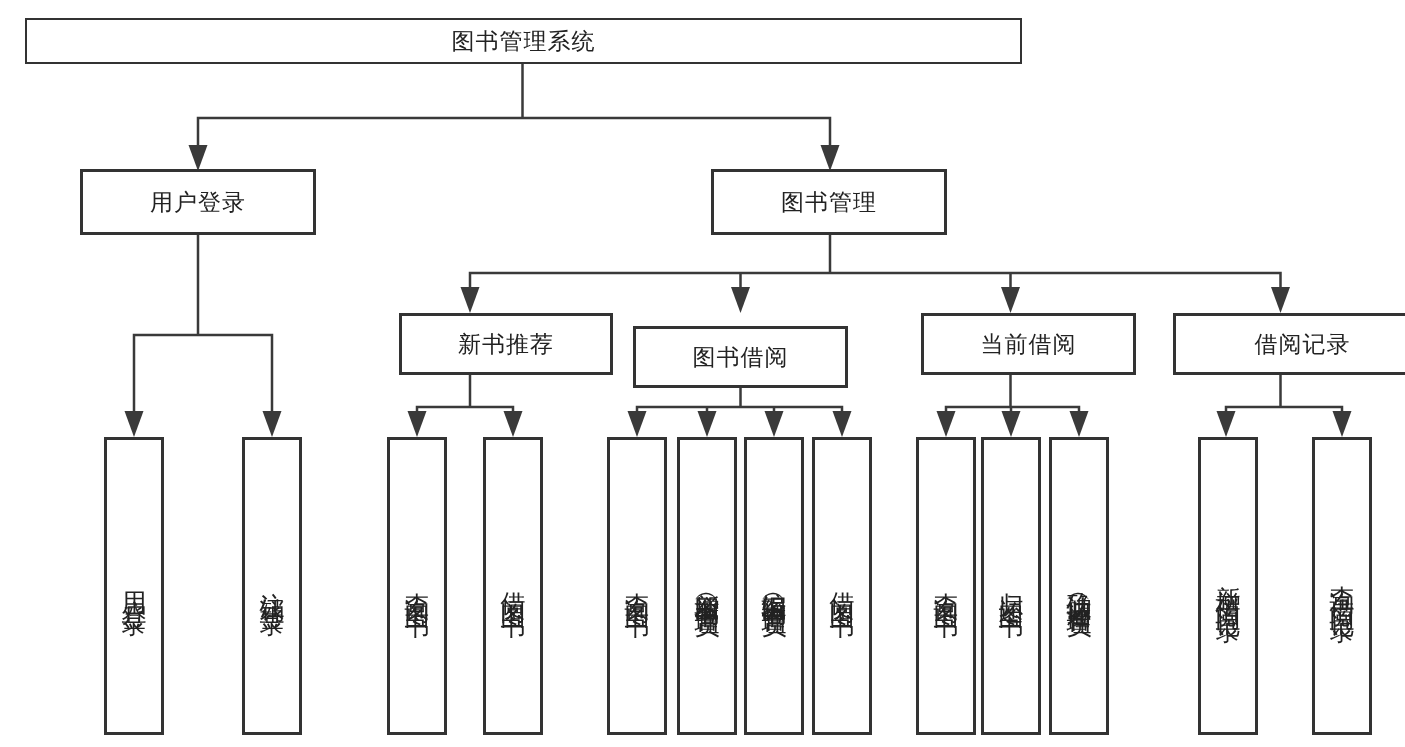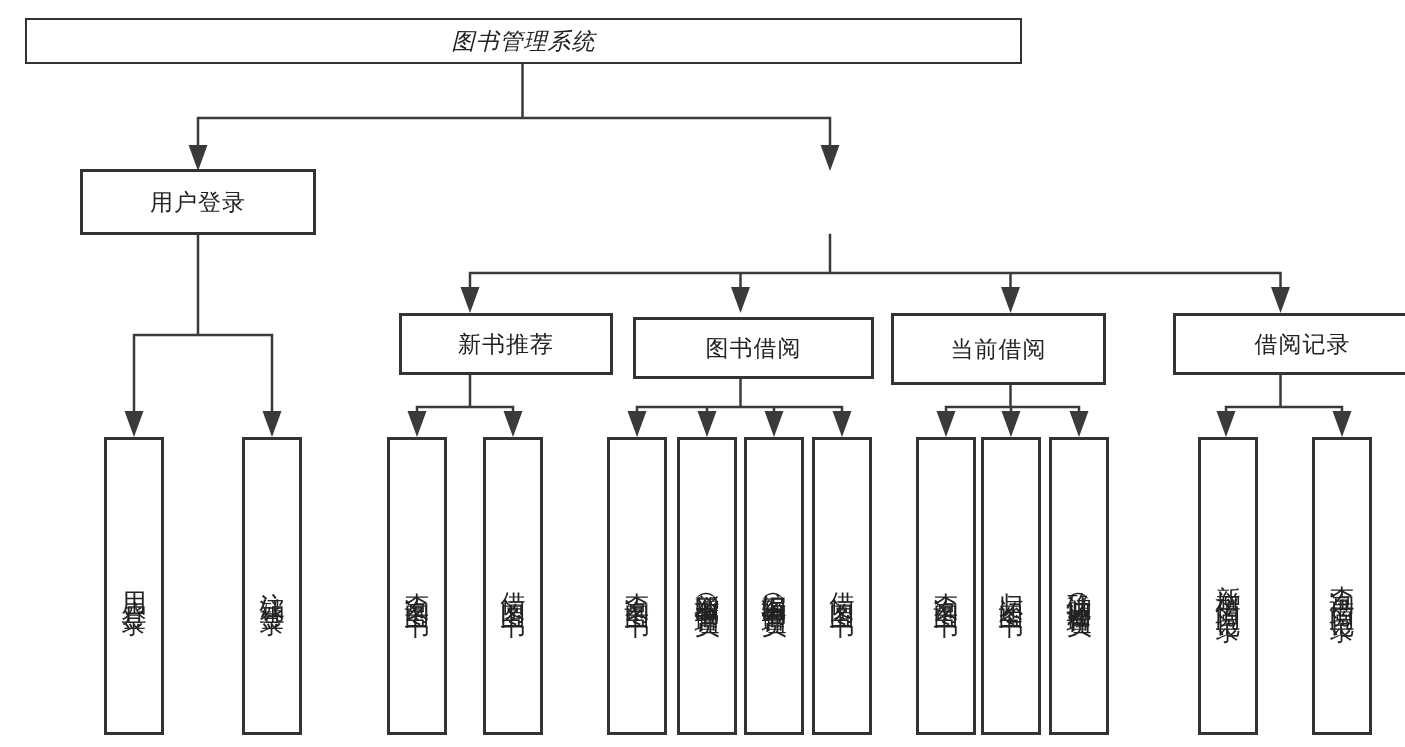--- a/index.html
+++ b/index.html
@@ -102,35 +102,38 @@
       <polygon stroke="none" points="1069.5,411 1088.5,411 1079,437"></polygon>
     </g>
 
     <g stroke="#3a3a3a" stroke-width="2.5" fill="#3a3a3a" stroke-linecap="square">
       <path fill="none" d="M1280.5,375 V407 M1226,407 H1342 M1226,407 V413 M1342,407 V413"></path>
       <polygon stroke="none" points="1216.5,411 1235.5,411 1226,437"></polygon>
       <polygon stroke="none" points="1332.5,411 1351.5,411 1342,437"></polygon>
     </g>
   </svg>
 
-  <div class="box root" style="left:25px; top:18px; width:997px; height:46px;font-style:italic;">
+  <div class="box root" style="left:25px; top:18px; width:997px; height:46px;">
     <span class="hlabel">图书管理系统</span>
   </div>
 
   <div class="box" style="left:80px; top:169px; width:236px; height:66px;">
     <span class="hlabel">用户登录</span>
   </div>
+  <div class="box" style="left:711px; top:169px; width:236px; height:66px;">
+    <span class="hlabel">图书管理</span>
+  </div>
 
   <div class="box" style="left:363px; top:313px; width:214px; height:62px;margin-left:36px;">
     <span class="hlabel">新书推荐</span>
   </div>
-  <div class="box" style="left:633px; top:317px; width:241px; height:62px;">
+  <div class="box" style="left:633px; top:326px; width:215px; height:62px;">
     <span class="hlabel">图书借阅</span>
   </div>
-  <div class="box" style="left:891px; top:313px; width:215px; height:72px;">
+  <div class="box" style="left:921px; top:313px; width:215px; height:62px;">
     <span class="hlabel">当前借阅</span>
   </div>
   <div class="box" style="left:1173px; top:313px; width:259px; height:62px;">
     <span class="hlabel">借阅记录</span>
   </div>
 
   <div class="box" style="left:104px; top:437px; width:60px; height:298px;">
     <span class="vtext">用户登录</span>
   </div>
   <div class="box" style="left:242px; top:437px; width:60px; height:298px;">

